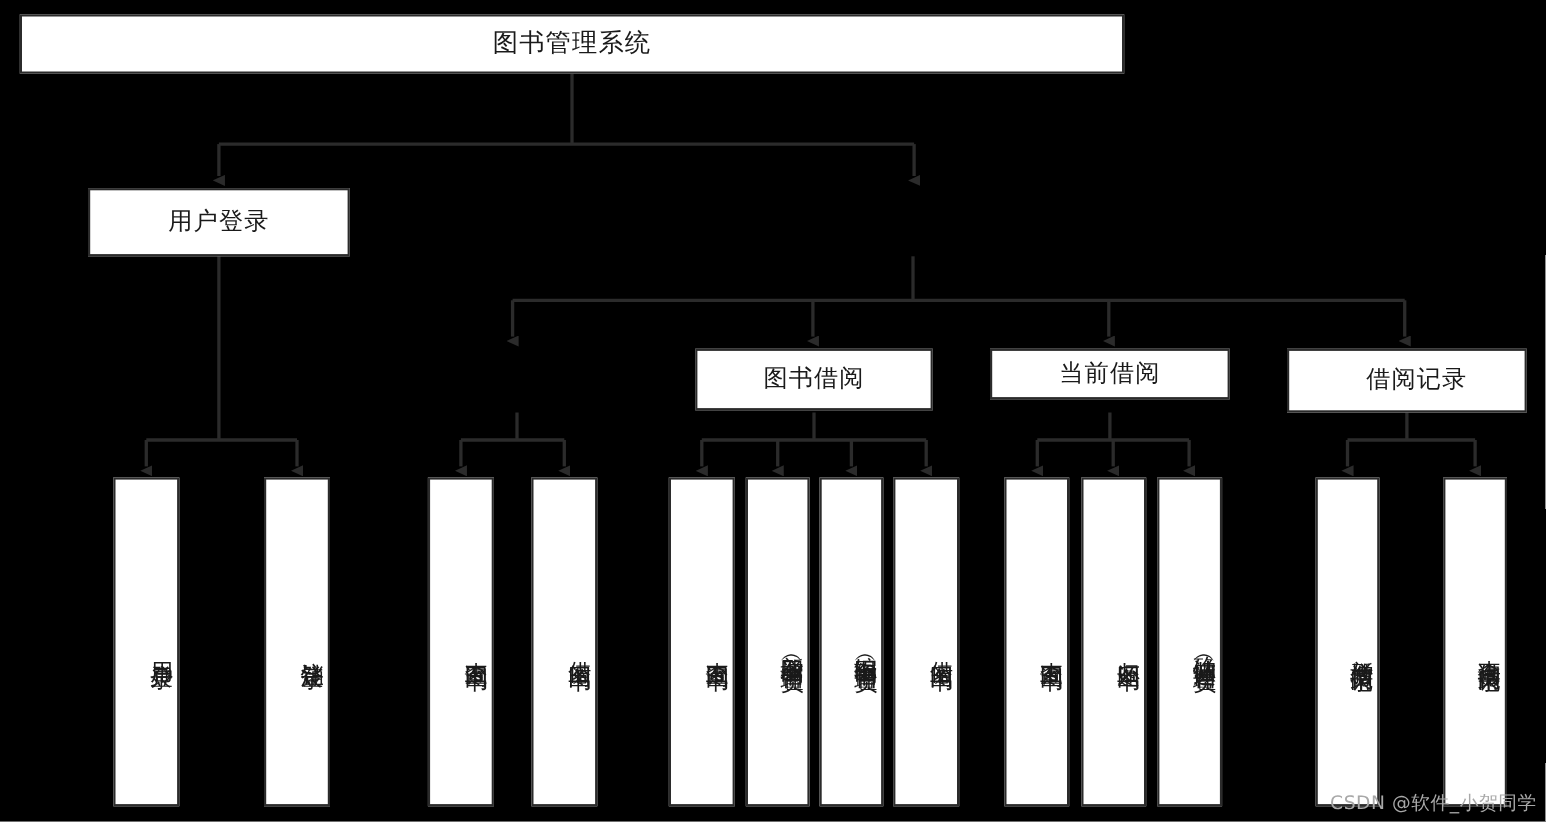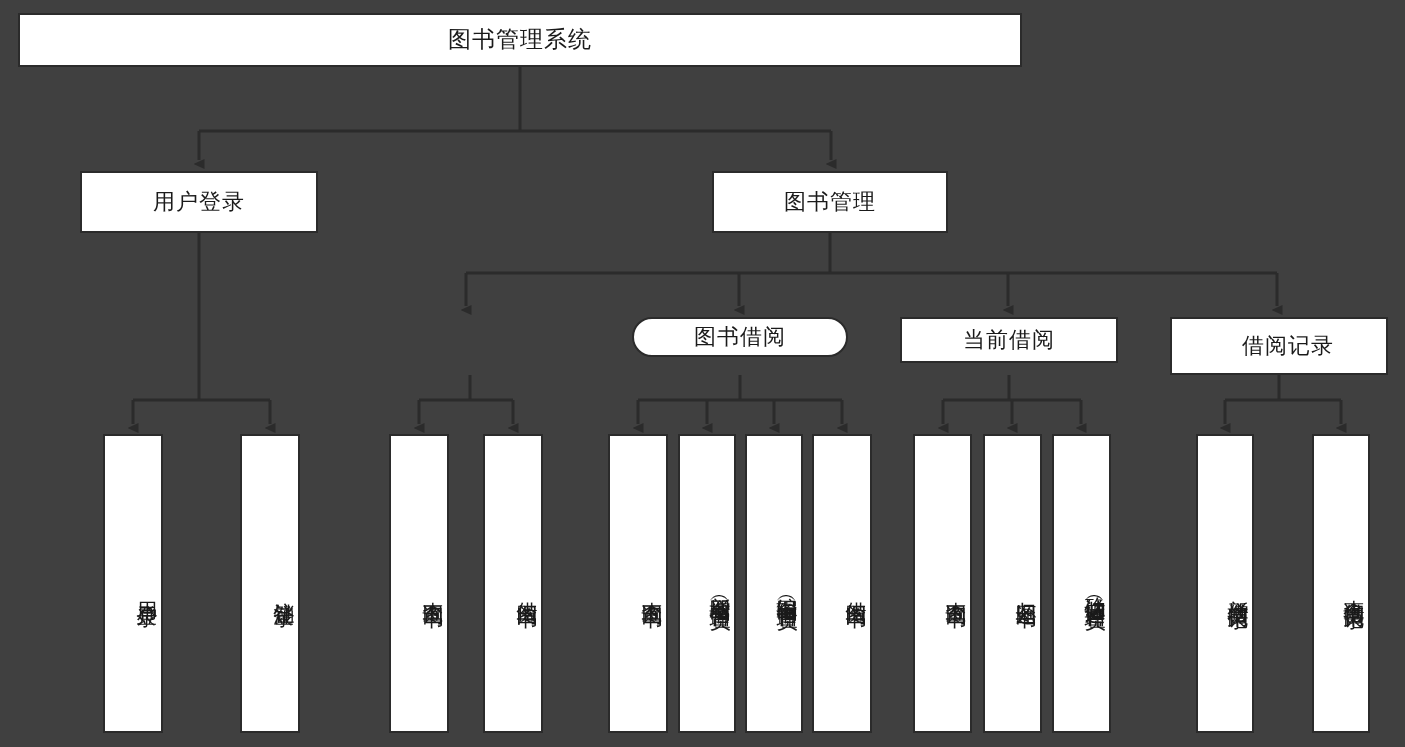--- a/index.html
+++ b/index.html
@@ -7,21 +7,21 @@
     padding: 0;
     background: #ffffff;
   }
   body {
     font-family: "DejaVu Sans", "Liberation Sans", sans-serif;
   }
   #canvas {
     position: relative;
     width: 1405px;
     height: 747px;
-    background: #404040;
+    background: #000000;
     overflow: hidden;
   }
   #diagram-svg {
     position: absolute;
     left: 0;
     top: 0;
     width: 1405px;
     height: 747px;
   }
   .node {
@@ -117,34 +117,34 @@
       <path d="M1225,400 L1341,400"></path>
       <path d="M1225,400 L1225,424" marker-end="url(#arrow)"></path>
       <path d="M1341,400 L1341,424" marker-end="url(#arrow)"></path>
 
     </g>
   </svg>
 
   <div class="node node-h node-root" style="left:18px; top:13px; width:1004px; height:54px;">图书管理系统</div>
 
   <div class="node node-h" style="left:80px; top:171px; width:238px; height:62px;">用户登录</div>
-  <div class="node node-h" style="left:712px; top:171px; width:236px; height:62px;">图书管理</div>
 
-  <div class="node node-h" style="left:632px; top:317px; width:216px; height:40px;border-radius:20px;">图书借阅</div>
+  <div class="node node-h" style="left:632px; top:317px; width:216px; height:56px;">图书借阅</div>
   <div class="node node-h" style="left:900px; top:317px; width:218px; height:46px;">当前借阅</div>
   <div class="node node-h" style="left:1170px; top:317px; width:218px; height:58px;padding-left:18px;">借阅记录</div>
 
   <div class="node node-v" style="left:103px; top:434px; width:60px; height:299px;">用户登录</div>
   <div class="node node-v" style="left:240px; top:434px; width:60px; height:299px;">注销登录</div>
   <div class="node node-v" style="left:389px; top:434px; width:60px; height:299px;">查询图书</div>
   <div class="node node-v" style="left:483px; top:434px; width:60px; height:299px;">借阅图书</div>
   <div class="node node-v" style="left:608px; top:434px; width:60px; height:299px;">查询图书</div>
   <div class="node node-v" style="left:678px; top:434px; width:58px; height:299px;">新增图书（管理员）</div>
   <div class="node node-v" style="left:745px; top:434px; width:58px; height:299px;">编辑图书（管理员）</div>
   <div class="node node-v" style="left:812px; top:434px; width:60px; height:299px;">借阅图书</div>
   <div class="node node-v" style="left:913px; top:434px; width:59px; height:299px;">查询图书</div>
   <div class="node node-v" style="left:983px; top:434px; width:59px; height:299px;">归还图书</div>
   <div class="node node-v" style="left:1052px; top:434px; width:59px; height:299px;">确认归还（管理员）</div>
   <div class="node node-v" style="left:1196px; top:434px; width:58px; height:299px;">新增借阅记录</div>
   <div class="node node-v" style="left:1312px; top:434px; width:58px; height:299px;">查询借阅记录</div>
 
+  <div class="watermark">CSDN @软件_小贺同学</div>
 
 </div>
 
 </body></html>

